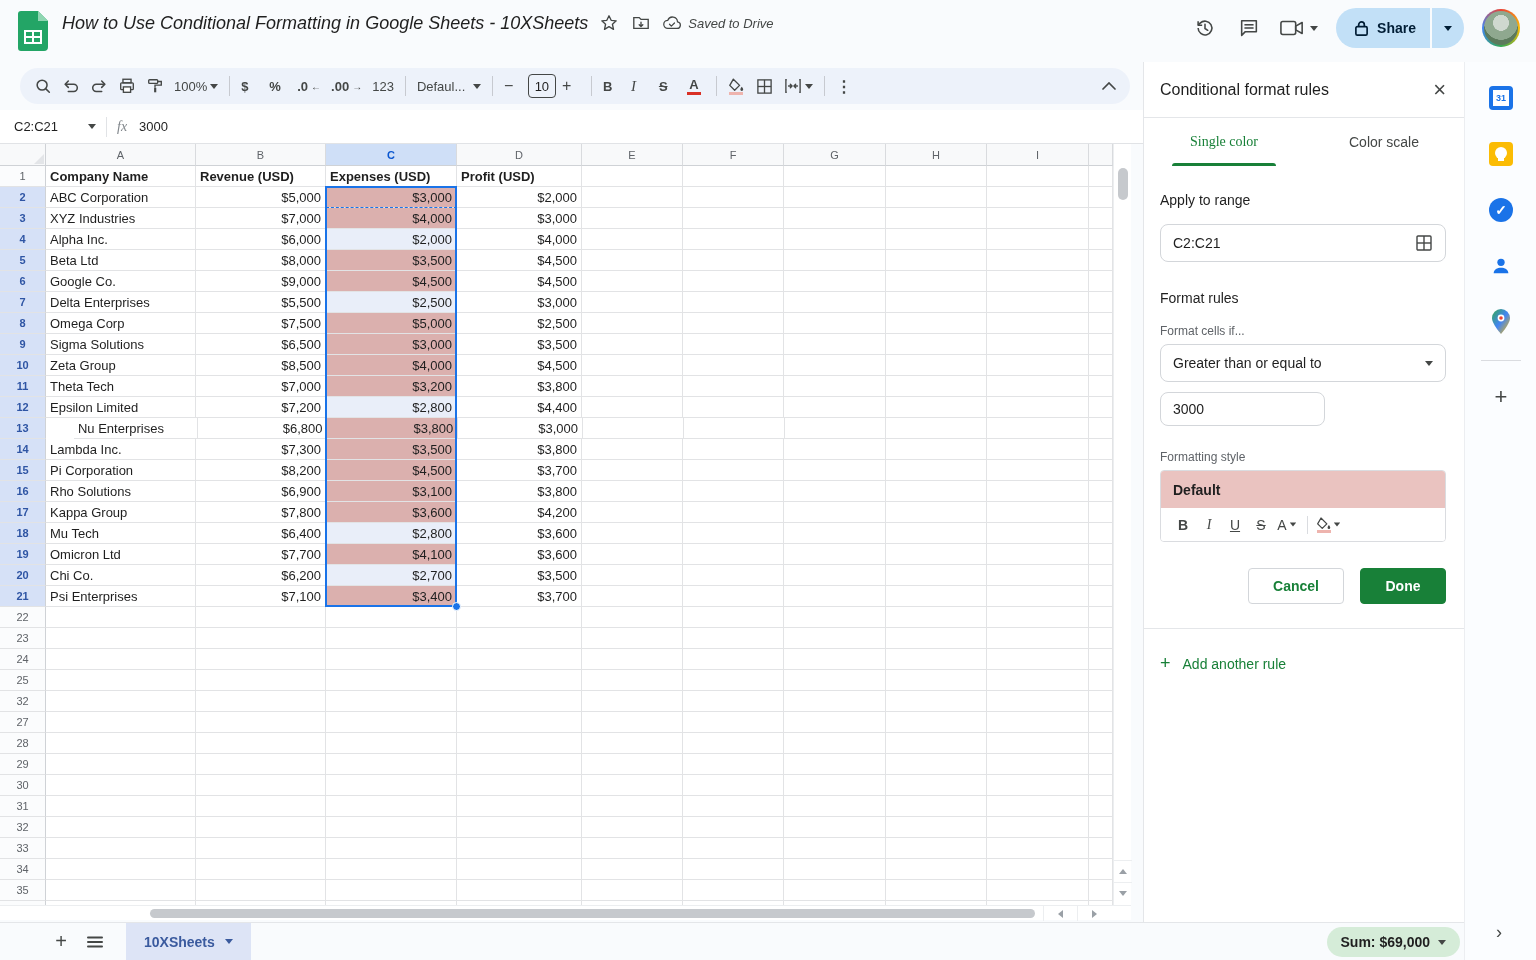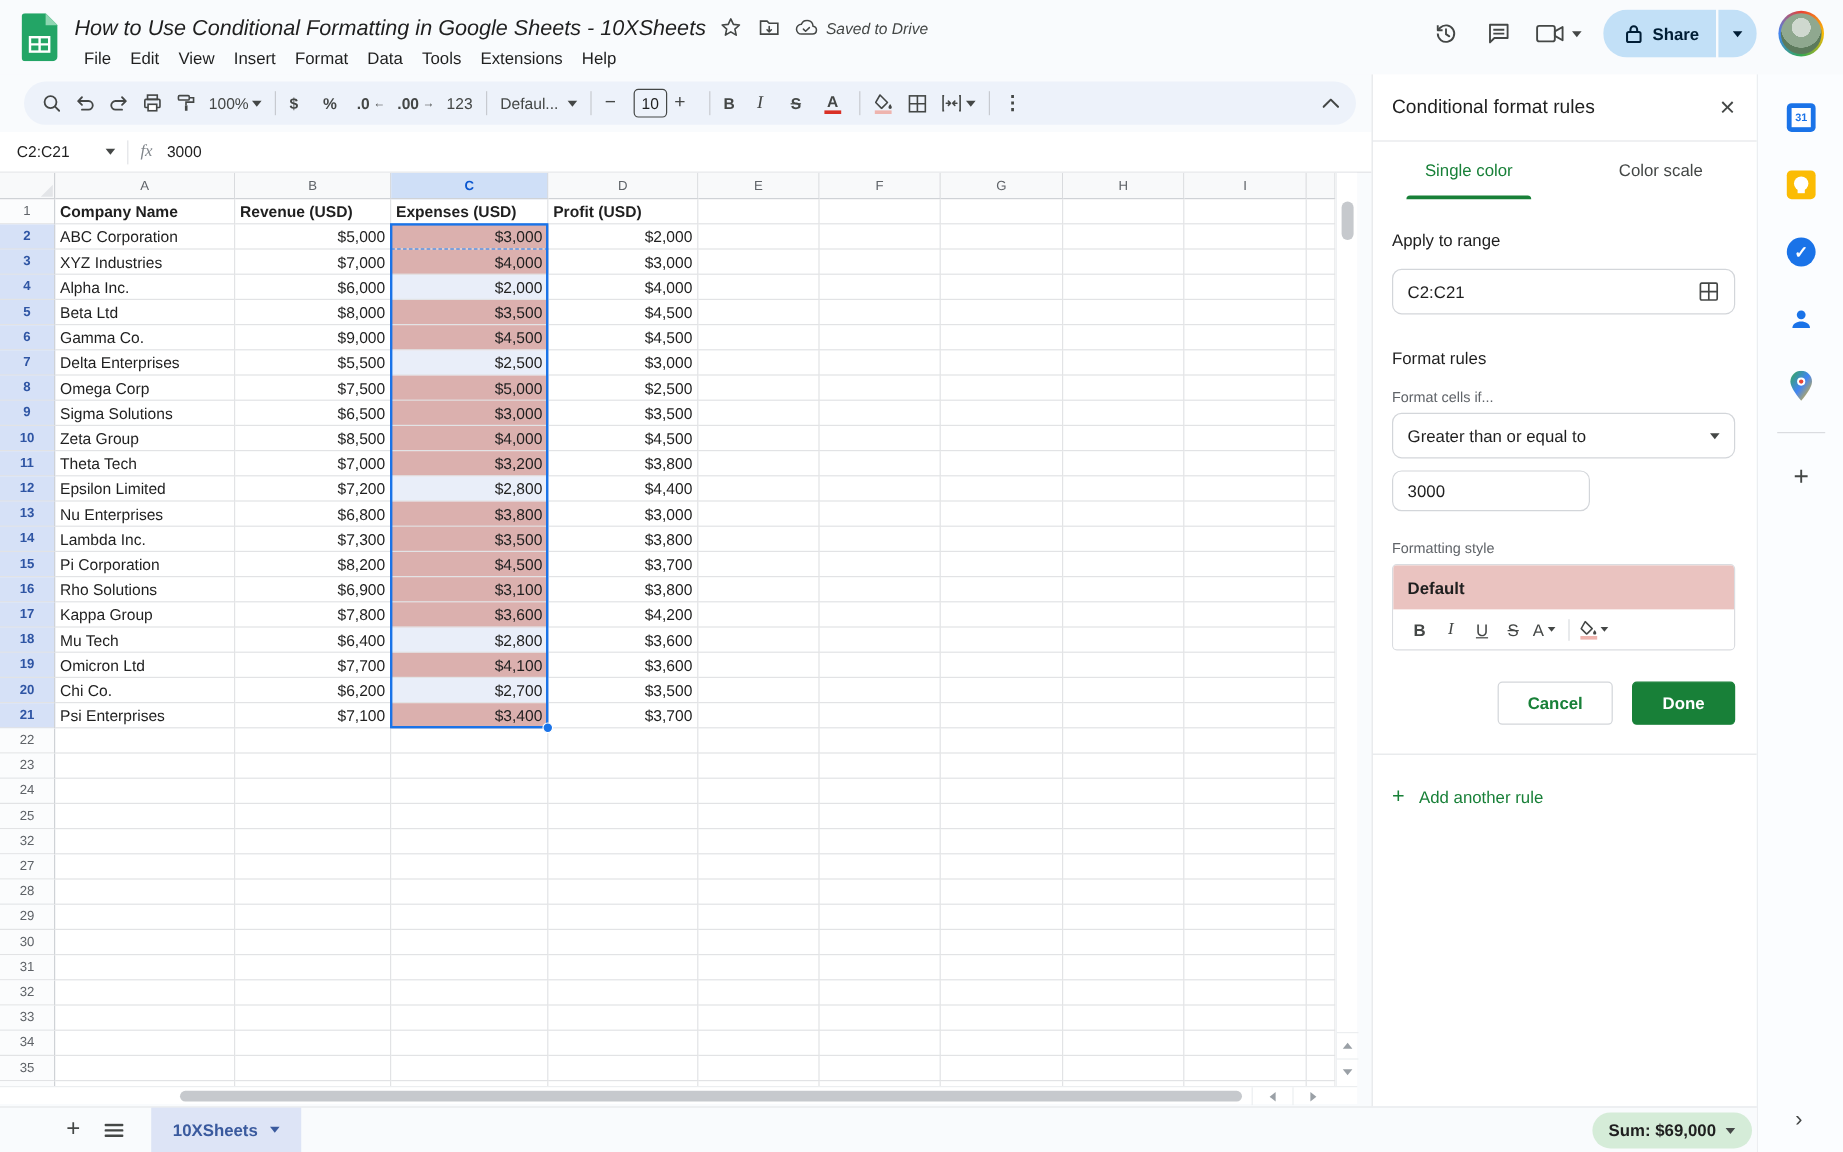--- a/index.html
+++ b/index.html
@@ -76,21 +76,21 @@
   .tri-left { width:0;height:0;border-top:4px solid transparent;border-bottom:4px solid transparent;border-right:5px solid #9aa0a6; }
   .tri-right { width:0;height:0;border-top:4px solid transparent;border-bottom:4px solid transparent;border-left:5px solid #9aa0a6; }
 
   
   .panel { position:absolute; left:1143px; top:62px; width:321px; height:860px; background:#fff; border-left:1px solid #e4e6e9; }
   .panel-header { height:56px; display:flex; align-items:center; justify-content:space-between; padding:0 18px 0 16px; border-bottom:1px solid #e4e6e9; }
   .panel-title { font-size:16px; font-weight:500; color:#1f1f1f; }
   .panel-close { font-size:22px; color:#444746; cursor:pointer; line-height:1; }
   .panel-tabs { display:flex; height:48px; }
   .panel-tab { flex:1; display:flex; align-items:center; justify-content:center; font-size:14px; color:#444746; cursor:pointer; position:relative; }
-  .panel-tab.active { color:var(--accent-green); font-weight:500; }
+  .panel-tab.active { color:var(--accent-green); font-weight:500;font-family:Liberation Serif, serif; }
   .panel-tab.active::after { content:""; position:absolute; left:28px; right:28px; bottom:0; height:3px; border-radius:3px 3px 0 0; background:var(--accent-green); }
   .panel-body { padding:14px 18px 0 16px; }
   .p-label { font-size:14px; font-weight:500; color:#1f1f1f; margin:12px 0 0; }
   .p-sublabel { font-size:12px; color:#5f6368; margin:18px 0 6px; }
   .range-input { margin-top:16px; height:38px; border:1px solid #d3d6da; border-radius:8px; display:flex; align-items:center; justify-content:space-between; padding:0 12px; font-size:14px; cursor:text; }
   .dd { height:38px; border:1px solid #d3d6da; border-radius:8px; display:flex; align-items:center; justify-content:space-between; padding:0 12px; font-size:14px; color:#1f1f1f; cursor:pointer; background:#fff; }
   .value-input { margin-top:10px; width:165px; height:34px; border:1px solid #d3d6da; border-radius:8px; display:flex; align-items:center; padding:0 12px; font-size:14px; cursor:text; }
   .style-box { border:1px solid #dadce0; border-radius:4px; overflow:hidden; }
   .style-preview { height:37px; background:var(--style-red); display:flex; align-items:center; padding:0 12px; font-size:14px; font-weight:bold; color:#1f1f1f; }
   .style-tools { height:33px; background:#fff; display:flex; align-items:center; padding:0 10px; gap:2px; }
@@ -156,31 +156,20 @@
             </svg>
         </span>
         <span class="saved">
           <svg width="20" height="14" viewBox="0 0 24 16" fill="none" stroke="#444746" stroke-width="1.5">
               <path d="M7 14.5h11a4 4 0 0 0 .6-7.96A6 6 0 0 0 7 4.7 4.9 4.9 0 0 0 7 14.5z"></path>
               <path d="M9 9.5l2.2 2.2L15 8" stroke-linecap="round" stroke-linejoin="round"></path>
             </svg>
           <span>Saved to Drive</span>
         </span>
       </div>
-      <nav class="menus">
-          <span class="menu-item">File</span>
-          <span class="menu-item">Edit</span>
-          <span class="menu-item">View</span>
-          <span class="menu-item">Insert</span>
-          <span class="menu-item">Format</span>
-          <span class="menu-item">Data</span>
-          <span class="menu-item">Tools</span>
-          <span class="menu-item">Extensions</span>
-          <span class="menu-item">Help</span>
-        </nav>
     </div>
     <div class="header-right">
       <span class="hdr-icon">
         <svg width="22" height="22" viewBox="0 0 24 24" fill="none" stroke="#444746" stroke-width="1.7">
             <path d="M4.5 12a7.5 7.5 0 1 0 2.2-5.3L4.5 8.9"></path>
             <path d="M4.5 4.5v4.4h4.4" stroke-linejoin="round"></path>
             <path d="M12 8v4.5l3 2" stroke-linecap="round"></path>
           </svg>
       </span>
       <span class="hdr-icon">
@@ -400,21 +389,21 @@
         <div class="g-cell ar" style="width: 125px;">$4,500</div>
         <div class="g-cell al" style="width: 101px;"></div>
         <div class="g-cell al" style="width: 101px;"></div>
         <div class="g-cell al" style="width: 102px;"></div>
         <div class="g-cell al" style="width: 101px;"></div>
         <div class="g-cell al" style="width: 102px;"></div>
         <div class="g-cell al" style="width: 24px;"></div>
       </div>
       <div class="g-row">
         <div class="g-rowhdr sel">6</div>
-        <div class="g-cell al" style="width: 150px;">Gamma Co.</div>
+        <div class="g-cell al" style="width: 150px;">Google Co.</div>
         <div class="g-cell ar" style="width: 130px;">$9,000</div>
         <div class="g-cell ar red" style="width: 131px;">$4,500</div>
         <div class="g-cell ar" style="width: 125px;">$4,500</div>
         <div class="g-cell al" style="width: 101px;"></div>
         <div class="g-cell al" style="width: 101px;"></div>
         <div class="g-cell al" style="width: 102px;"></div>
         <div class="g-cell al" style="width: 101px;"></div>
         <div class="g-cell al" style="width: 102px;"></div>
         <div class="g-cell al" style="width: 24px;"></div>
       </div>
@@ -491,21 +480,21 @@
         <div class="g-cell ar" style="width: 125px;">$4,400</div>
         <div class="g-cell al" style="width: 101px;"></div>
         <div class="g-cell al" style="width: 101px;"></div>
         <div class="g-cell al" style="width: 102px;"></div>
         <div class="g-cell al" style="width: 101px;"></div>
         <div class="g-cell al" style="width: 102px;"></div>
         <div class="g-cell al" style="width: 24px;"></div>
       </div>
       <div class="g-row">
         <div class="g-rowhdr sel">13</div>
-        <div class="g-cell al" style="width: 150px;">Nu Enterprises</div>
+        <div class="g-cell al" style="width: 124px; margin-left: 28px;">Nu Enterprises</div>
         <div class="g-cell ar" style="width: 130px;">$6,800</div>
         <div class="g-cell ar red" style="width: 131px;">$3,800</div>
         <div class="g-cell ar" style="width: 125px;">$3,000</div>
         <div class="g-cell al" style="width: 101px;"></div>
         <div class="g-cell al" style="width: 101px;"></div>
         <div class="g-cell al" style="width: 102px;"></div>
         <div class="g-cell al" style="width: 101px;"></div>
         <div class="g-cell al" style="width: 102px;"></div>
         <div class="g-cell al" style="width: 24px;"></div>
       </div>

